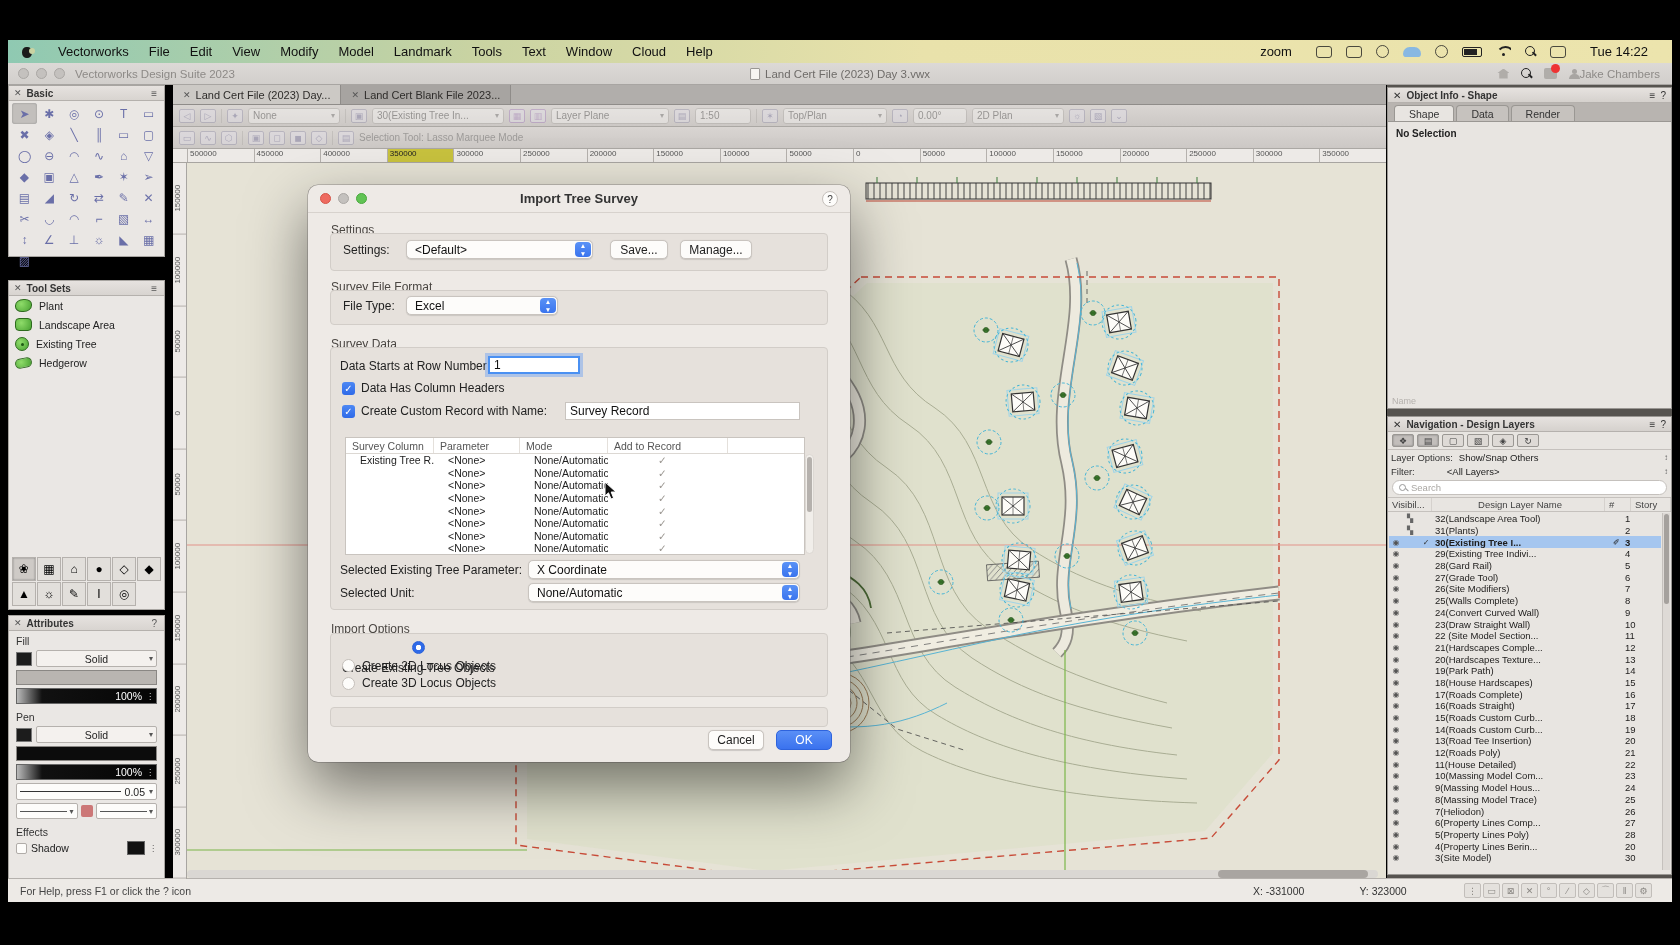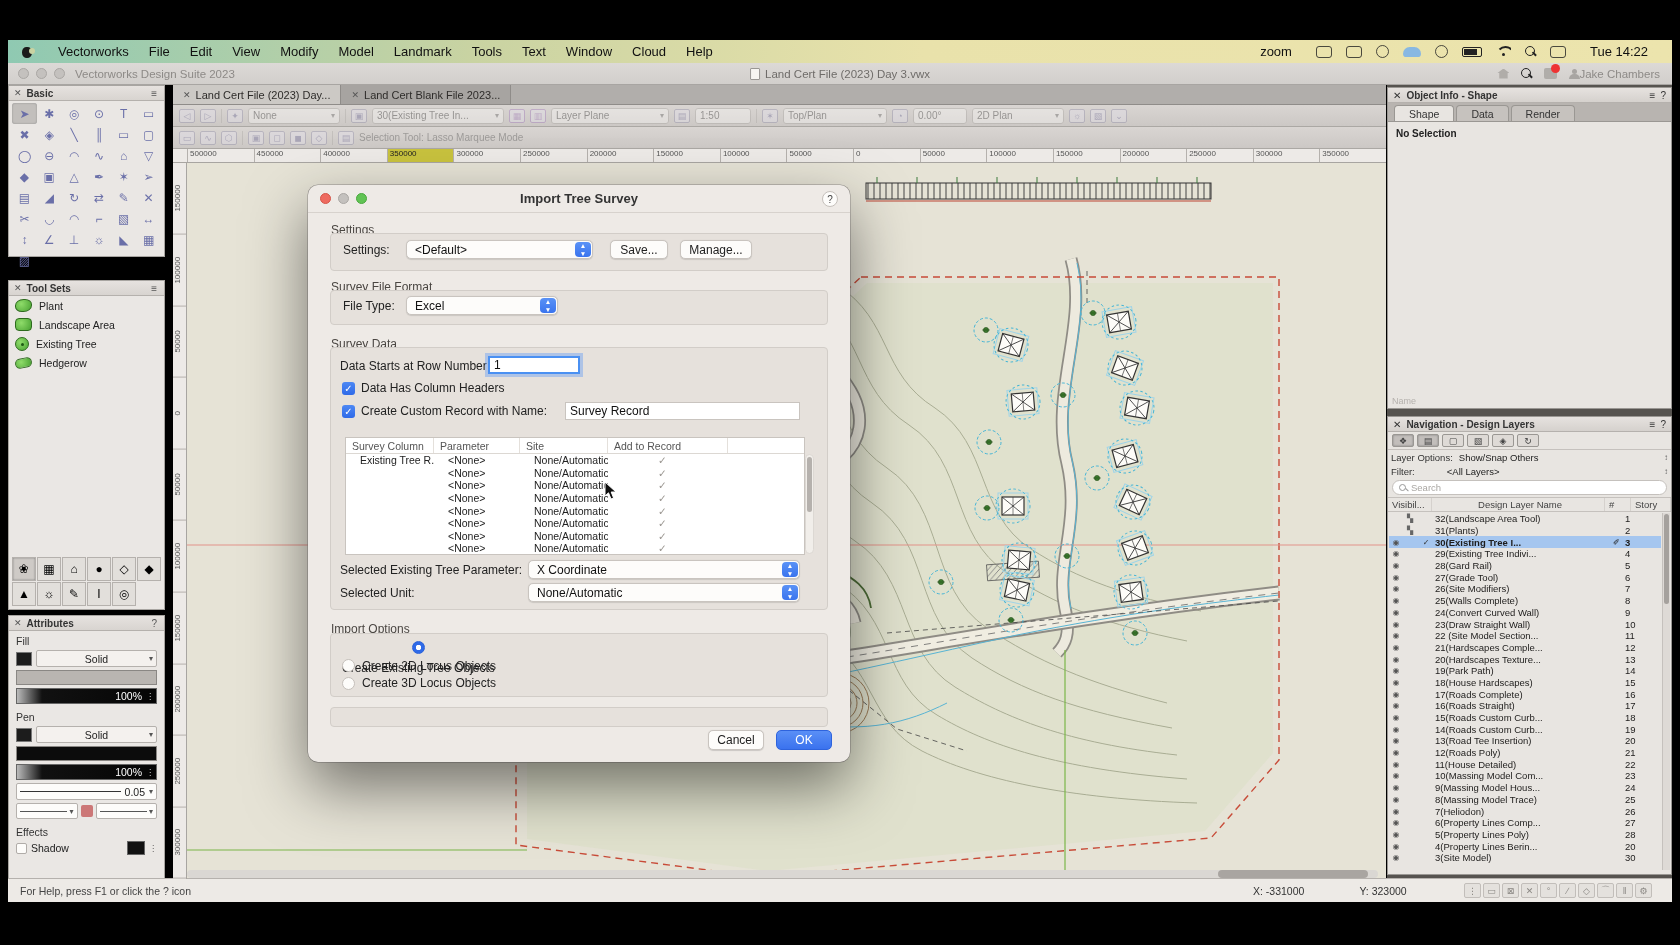--- a/index.html
+++ b/index.html
@@ -732,21 +732,21 @@
         <span>Create Custom Record with Name:</span>
       </span>
     <span class="mac-input" style="left:257px; top:217px; width:235px;">
         <span>Survey Record</span>
       </span>
 
     <div id="dlg-table">
       <div class="thead">
         <span class="tc1">Survey Column</span>
           <span class="tc2">Parameter</span>
-          <span class="tc3">Site</span>
+          <span class="tc3">Mode</span>
           <span class="tc4">Add to Record</span>
       </div>
       <div>
 
           <div class="trow">
             <span class="tc1">Existing Tree R...</span>
             <span class="tc2">&lt;None&gt;</span>
             <span class="tc3">None/Automatic</span>
             <span class="tick">✓</span>
           </div>

